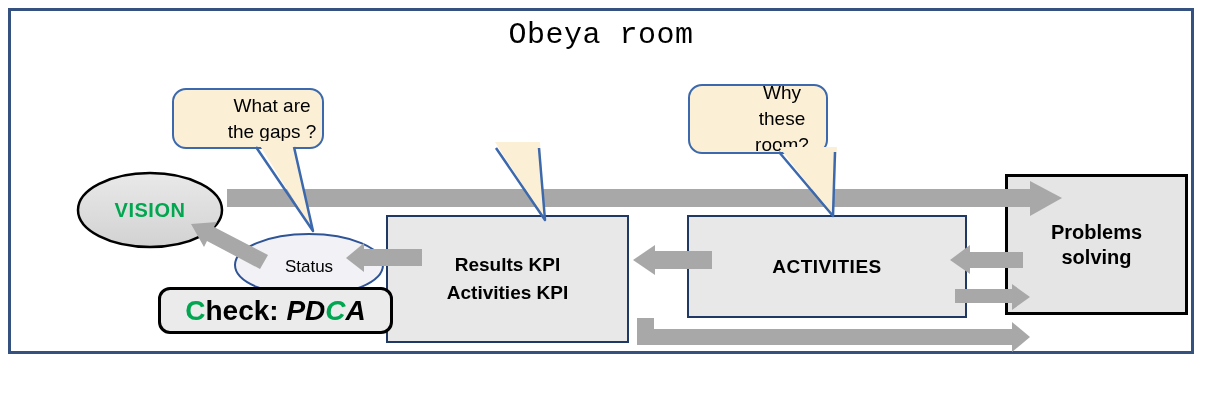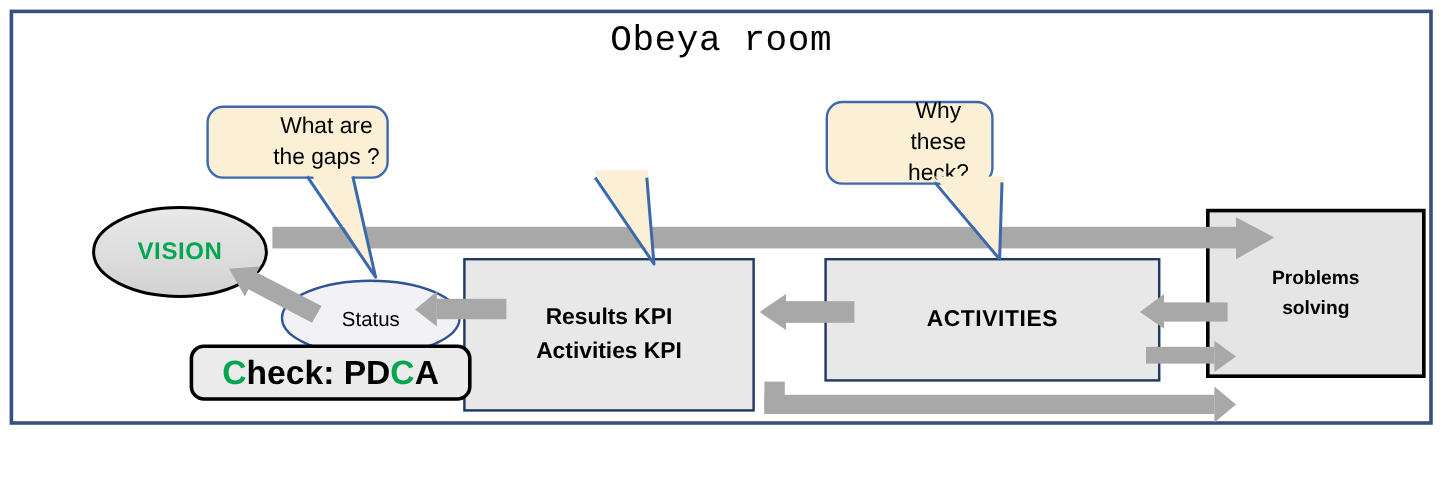--- a/index.html
+++ b/index.html
@@ -18,30 +18,30 @@
     font-size:30px;letter-spacing:0.5px;color:#000;font-family:Liberation Mono, monospace;
   }
   svg.layer{left:0;top:0;width:1206px;height:407px;pointer-events:none;}
   .box{
     background:#E8E8E8;border:2px solid #1F3864;
     display:flex;flex-direction:column;align-items:center;justify-content:center;
     text-align:center;font-weight:bold;color:#000;
   }
   .box-results{left:386px;top:215px;width:243px;height:128px;font-size:19px;line-height:28px;}
   .box-activities{left:687px;top:215px;width:280px;height:103px;font-size:19px;letter-spacing:0.5px;}
-  .box-problems{left:1005px;top:174px;width:183px;height:141px;font-size:16px;line-height:25px;border:3px solid #000;background:#E5E5E5;}
+  .box-problems{left:1005px;top:174px;width:183px;height:141px;font-size:20px;line-height:25px;border:3px solid #000;background:#E5E5E5;}
   .check-box{
     left:158px;top:287px;width:235px;height:47px;
     background:#EBEBEB;border:3.5px solid #000;border-radius:12px;
     display:flex;align-items:center;justify-content:center;
     font-size:28px;color:#000;white-space:pre;
   }
   .check-box .green{color:#00A650;}
   .check-box .normal-part{font-weight:600;}
-  .check-box .bold-part{font-weight:800;}
+  .check-box .bold-part{font-weight:800;font-style:italic;}
   .ellipse-label{text-align:center;color:#000;}
   .vision-label{left:84px;top:199px;width:132px;font-size:20px;font-weight:bold;color:#00A650;letter-spacing:0.5px;}
   .status-label{left:244px;top:257px;width:130px;font-size:17px;}
   .bubble{
     background:#FBEFD5;border:2.5px solid #3C69AD;border-radius:14px;
     display:flex;flex-direction:column;align-items:center;justify-content:center;
     font-size:19px;line-height:26px;color:#000;text-align:center;padding-left:48px;
   }
   .bubble-1{left:172px;top:88px;width:152px;height:61px;}
   .bubble-2{left:403px;top:83px;width:154px;height:67px;}
@@ -119,21 +119,21 @@
 
   <div class="abs ellipse-label vision-label">VISION</div>
   <div class="abs ellipse-label status-label">Status</div>
 
   <div class="abs bubble bubble-1">
     <div>What are</div>
     <div>the gaps ?</div>
   </div>
   <div class="abs bubble bubble-3">
     <div>Why these</div>
-    <div>heck?</div>
+    <div>room?</div>
   </div>
 
   <svg class="abs layer" viewBox="0 0 1206 407">
     <g>
       <polygon points="257,141 293,141 313,231" fill="#FBEFD5"></polygon>
       <path d="M256,147 L313,231 L294,147" fill="none" stroke="#3C69AD" stroke-width="2.5" stroke-linejoin="round"></path>
     </g>
     <g>
       <polygon points="495,142 540,142 545,220" fill="#FBEFD5"></polygon>
       <path d="M496,148 L545,220 L539,148" fill="none" stroke="#3C69AD" stroke-width="2.5" stroke-linejoin="round"></path>

